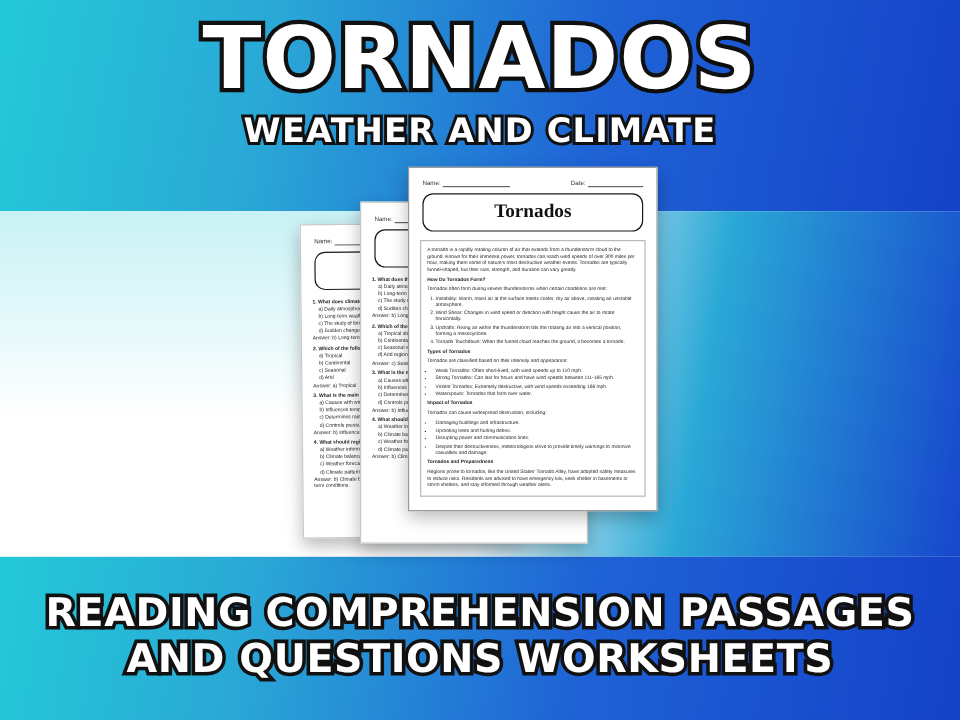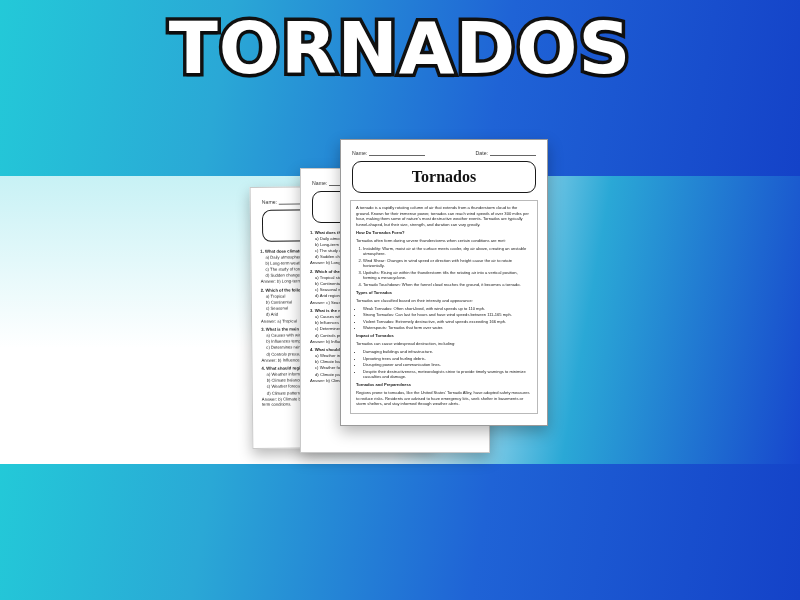--- a/index.html
+++ b/index.html
@@ -337,16 +337,21 @@
         <li>Despite their destructiveness, meteorologists strive to provide timely warnings to minimize casualties and damage.</li>
       </ul>
 
       <p class="h">Tornados and Preparedness</p>
       <p>Regions prone to tornados, like the United States' Tornado Alley, have adopted safety measures to reduce risks. Residents are advised to have emergency kits, seek shelter in basements or storm shelters, and stay informed through weather alerts.</p>
     </div>
   </div>
 
   <div class="title-block">
     <div class="main-title">TORNADOS</div>
-  </div>
-
+    <div class="sub-title">WEATHER AND CLIMATE</div>
+  </div>
+
+  <div class="footer-block">
+    <div class="footer-line">READING COMPREHENSION PASSAGES</div>
+    <div class="footer-line">AND QUESTIONS WORKSHEETS</div>
+  </div>
 
 </div>
 
 </body></html>

